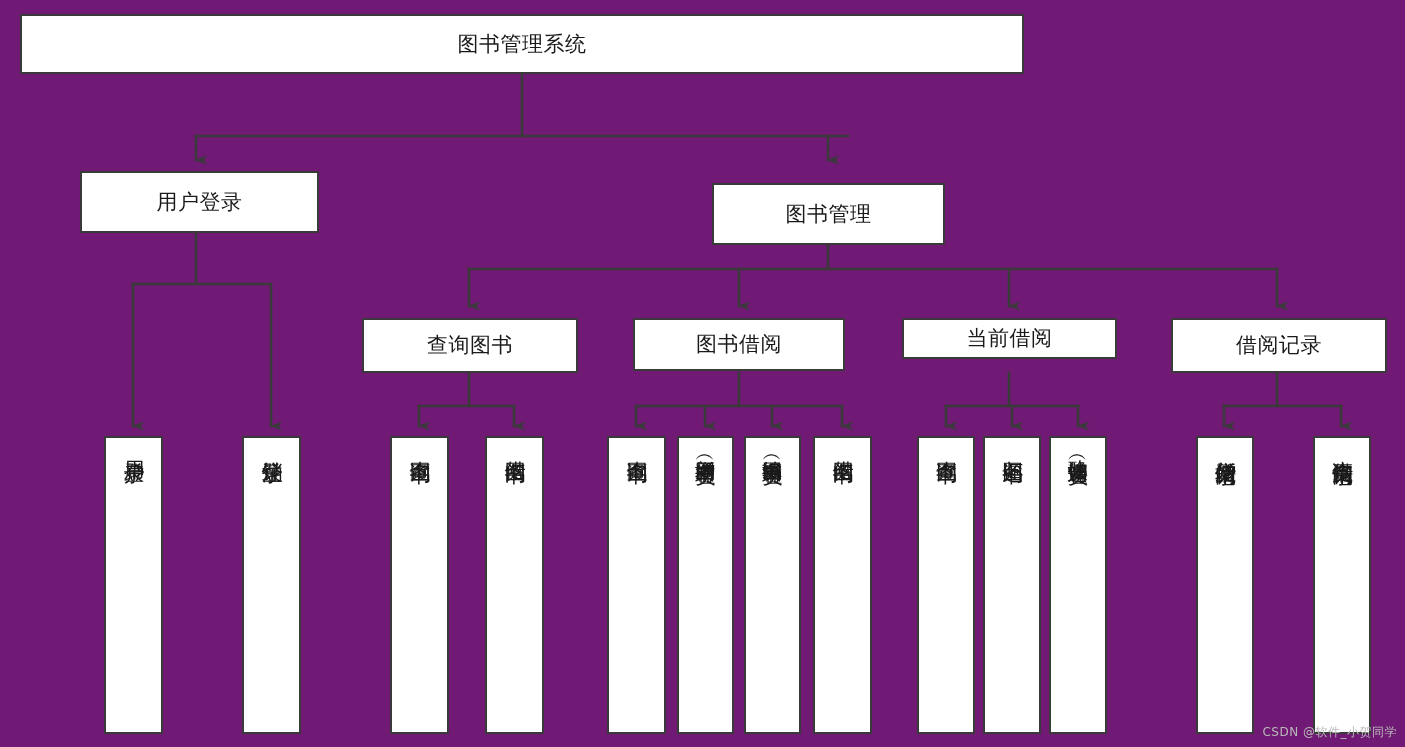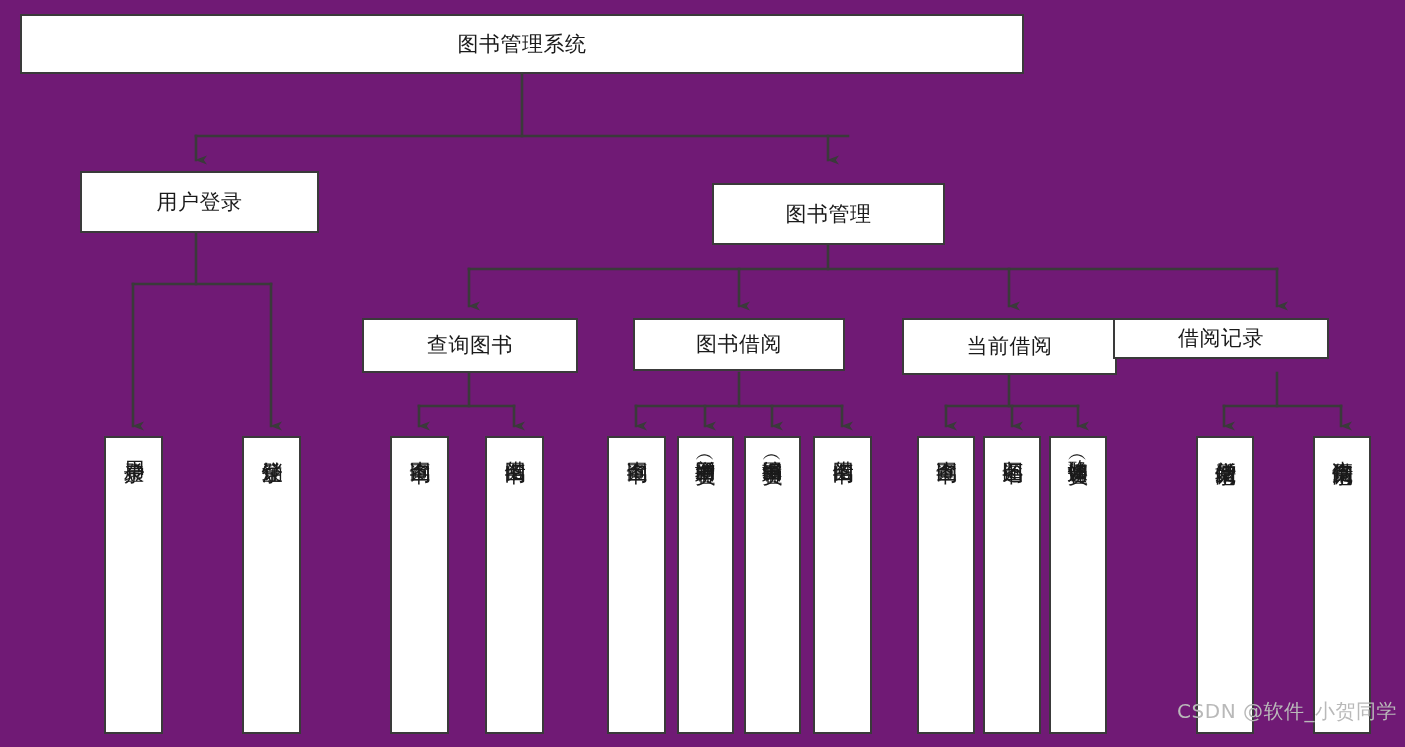--- a/index.html
+++ b/index.html
@@ -56,22 +56,22 @@
     line-height: 1.22;
     letter-spacing: 1px;
     white-space: normal;
   }
   .node-vertical.tall-text .node-label {
     font-size: 20px;
   }
   #watermark {
     position: absolute;
     right: 8px;
-    bottom: 22px;
-    font-size: 20px;
+    bottom: 6px;
+    font-size: 12px;
     color: #b9b9b9;
     letter-spacing: 0.5px;
     user-select: none;
     white-space: nowrap;
     margin-left: 13px;
   }
 </style>
 </head>
 <body>
 
@@ -140,25 +140,25 @@
   </div>
 
   <div class="node-box node-horizontal" style="left:362px; top:318px; width:216px; height:55px;">
     <span class="node-label">查询图书</span>
   </div>
 
   <div class="node-box node-horizontal" style="left:633px; top:318px; width:212px; height:53px;">
     <span class="node-label">图书借阅</span>
   </div>
 
-  <div class="node-box node-horizontal" style="left:902px; top:318px; width:215px; height:57px;">
+  <div class="node-box node-horizontal" style="left:902px; top:318px; width:215px; height:41px;">
     <span class="node-label">当前借阅</span>
   </div>
 
-  <div class="node-box node-horizontal" style="left:1113px; top:318px; width:216px; height:41px;">
+  <div class="node-box node-horizontal" style="left:1171px; top:318px; width:216px; height:55px;">
     <span class="node-label">借阅记录</span>
   </div>
 
   <div class="node-box node-vertical" style="left:104px; top:436px; width:59px; height:298px;">
     <span class="node-label">用户登录</span>
   </div>
 
   <div class="node-box node-vertical" style="left:242px; top:436px; width:59px; height:298px;">
     <span class="node-label">注销登录</span>
   </div>

